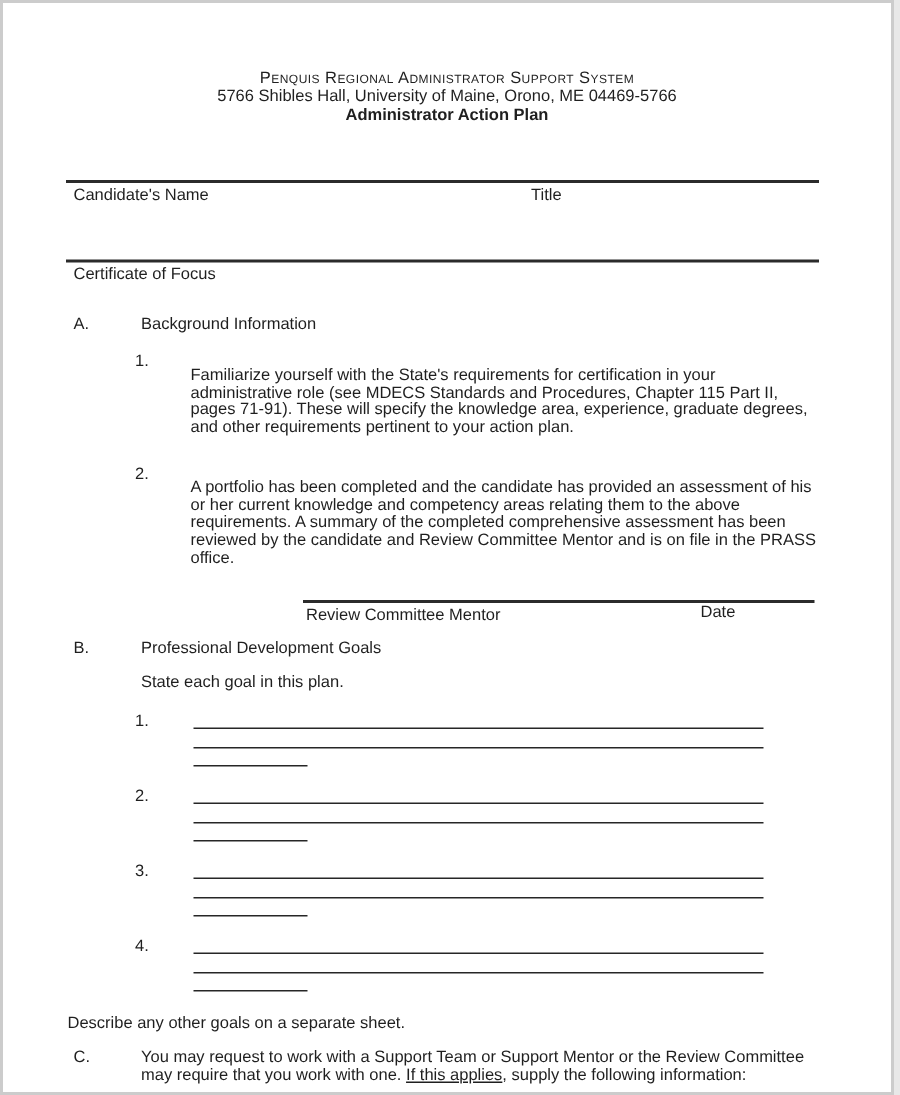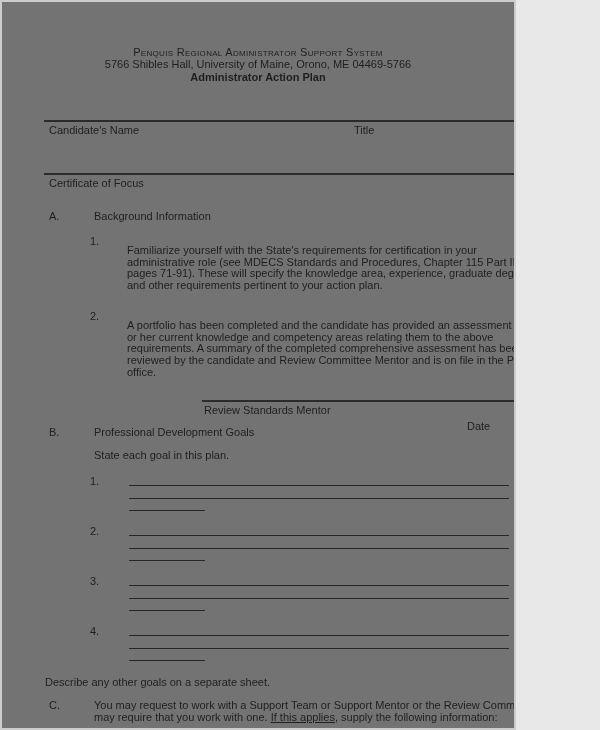--- a/index.html
+++ b/index.html
@@ -1,20 +1,20 @@
 <!DOCTYPE html>
 <html><head>
 <meta charset="utf-8">
 <style>
   html,body { margin:0; padding:0; background:#e8e8e8; }
   .page {
     position:relative;
-    width:516px; height:730px;
+    width:596px; height:730px;
     box-sizing:border-box;
-    background:#737373;
+    background:#ffffff;
     border:2px solid #cccccc;
     font-family:"Liberation Sans", sans-serif;
     font-size:11px;
     line-height:12px;
     color:#1f1f1f;
     overflow:hidden;
   }
   
   .header { padding-top:44px; text-align:center; }
   .org { font-variant:small-caps; letter-spacing:0.3px; }
@@ -48,21 +48,21 @@
   .item-2 { margin-top:18px; }
   
   .sig-block {
     position:relative;
     margin-left:200px; margin-top:22px;
     width:341px;
     border-top:2px solid #2b2b2b;
     padding-top:2px; height:12px;
   }
   .sig-left { padding-left:2px; }
-  .sig-date { position:absolute; left:265px; top:18px; }
+  .sig-date { position:absolute; left:265px; top:0; }
   
   .intro-line { margin-left:92px; margin-top:11px; }
   .goals { margin-top:14px; }
   .goal { display:flex; margin-left:88px; margin-bottom:14px; }
   .goal-num { width:39px; flex:none; }
   .goal-lines { width:380px; flex:none; }
   .fill-line { border-bottom:1px solid #262626; }
   .fill-line.l1 { height:10px; }
   .fill-line.l2 { height:12px; }
   .fill-line.l3 { height:11px; width:76px; }
@@ -99,21 +99,21 @@
     <div class="item-num">1.</div>
     <div class="item-text">Familiarize yourself with the State's requirements for certification in your administrative role (see MDECS Standards and Procedures, Chapter 115 Part II, pages 71-91).  These will specify the knowledge area, experience, graduate degrees, and other requirements pertinent to your action plan.</div>
   </div>
 
   <div class="num-item item-2">
     <div class="item-num">2.</div>
     <div class="item-text">A portfolio has been completed and the candidate has provided an assessment of his or her current knowledge and competency areas relating them to the above requirements. A summary of the completed comprehensive assessment has been reviewed by the candidate and Review Committee Mentor and is on file in the PRASS office.</div>
   </div>
 
   <div class="sig-block">
-    <span class="sig-left">Review Standards Mentor</span>
+    <span class="sig-left">Review Committee Mentor</span>
     <span class="sig-date">Date</span>
   </div>
 
   <div class="section-head head-b">
     <div class="sec-letter">B.</div>
     <div class="sec-text">Professional Development Goals</div>
   </div>
 
   <div class="intro-line">State each goal in this plan.</div>
 

